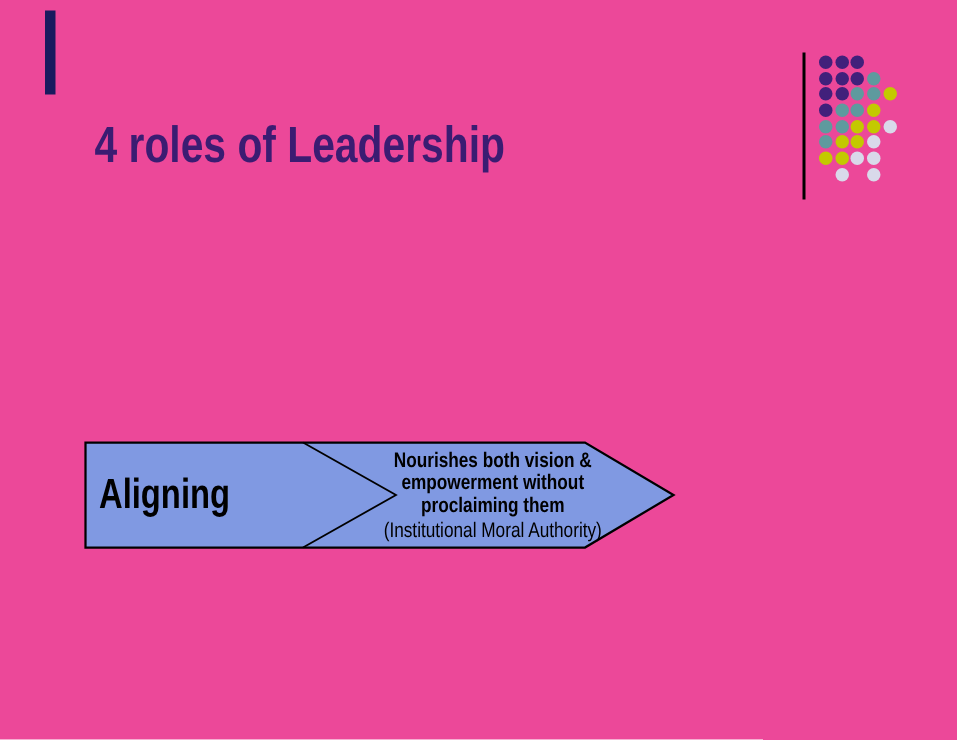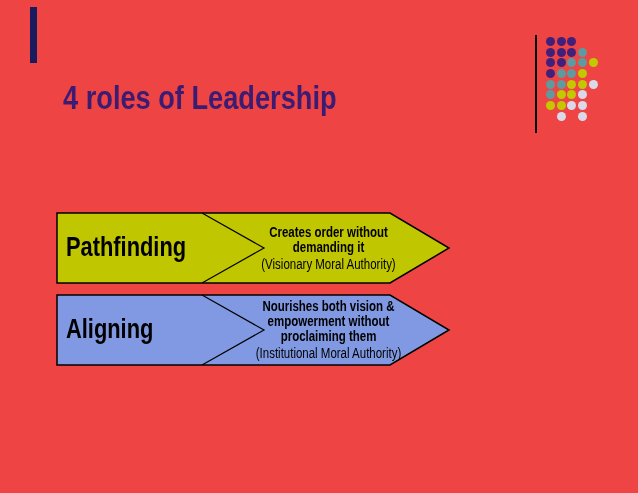--- a/index.html
+++ b/index.html
@@ -1,16 +1,16 @@
 <!DOCTYPE html>
 <html><head>
 <meta charset="utf-8">
 <style>
   html,body{margin:0;padding:0;background:#fff;}
-  .slide{position:relative;width:638px;height:493px;background:#ef4444;overflow:hidden;
+  .slide{position:relative;width:638px;height:493px;background:#ec4899;overflow:hidden;
          font-family:"Liberation Sans","DejaVu Sans",sans-serif;}
   
   .title{position:absolute;left:63px;top:80px;font-size:34px;font-weight:bold;
          white-space:nowrap;transform:scaleX(0.80);transform-origin:left center;line-height:1;}
   
   .caret-bar{position:absolute;left:30px;top:7px;width:7px;height:56px;}
   
   .vline{position:absolute;left:535px;top:35px;width:2px;height:98px;}
   .dots{position:absolute;left:546px;top:37px;width:60px;height:90px;}
   .dots i{position:absolute;width:9px;height:9px;border-radius:50%;display:block;}
@@ -64,32 +64,20 @@
       <i style="left: 32.1px; top: 53.3px; background: rgb(217, 217, 234);"></i>
       <i style="left: 0px; top: 63.96px; background: rgb(195, 201, 0);"></i>
       <i style="left: 10.7px; top: 63.96px; background: rgb(195, 201, 0);"></i>
       <i style="left: 21.4px; top: 63.96px; background: rgb(217, 217, 234);"></i>
       <i style="left: 32.1px; top: 63.96px; background: rgb(217, 217, 234);"></i>
       <i style="left: 10.7px; top: 74.62px; background: rgb(217, 217, 234);"></i>
       <i style="left: 32.1px; top: 74.62px; background: rgb(217, 217, 234);"></i>
     </div>
 
 
-  <div class="arrow" style="top:212px;height:72px;">
-    <svg width="398" height="72" viewBox="0 0 398 72">
-      <polygon points="1,1 334,1 393,36 334,71 1,71" stroke-width="1.5" stroke="#000" fill="#c0c600"></polygon>
-      <polyline points="146,1 208,36 146,71" fill="none" stroke="#000" stroke-width="1.2"></polyline>
-    </svg>
-    <div class="label" style="color: rgb(0, 0, 0);">Pathfinding</div>
-    <div class="desc">
-      <div class="b" style="color: rgb(0, 0, 0);">Creates order without</div>
-      <div class="b" style="color: rgb(0, 0, 0);">demanding it</div>
-      <div class="p" style="color: rgb(0, 0, 0);">(Visionary Moral Authority)</div>
-    </div>
-  </div>
 
   <div class="arrow" style="top:294px;height:72px;">
     <svg width="398" height="72" viewBox="0 0 398 72">
       <polygon points="1,1 334,1 393,36 334,71 1,71" stroke-width="1.5" stroke="#000" fill="#8099e2"></polygon>
       <polyline points="146,1 208,36 146,71" fill="none" stroke="#000" stroke-width="1.2"></polyline>
     </svg>
     <div class="label" style="color: rgb(0, 0, 0);">Aligning</div>
     <div class="desc">
       <div class="b" style="color: rgb(0, 0, 0);">Nourishes both vision &amp;</div>
       <div class="b" style="color: rgb(0, 0, 0);">empowerment without</div>

